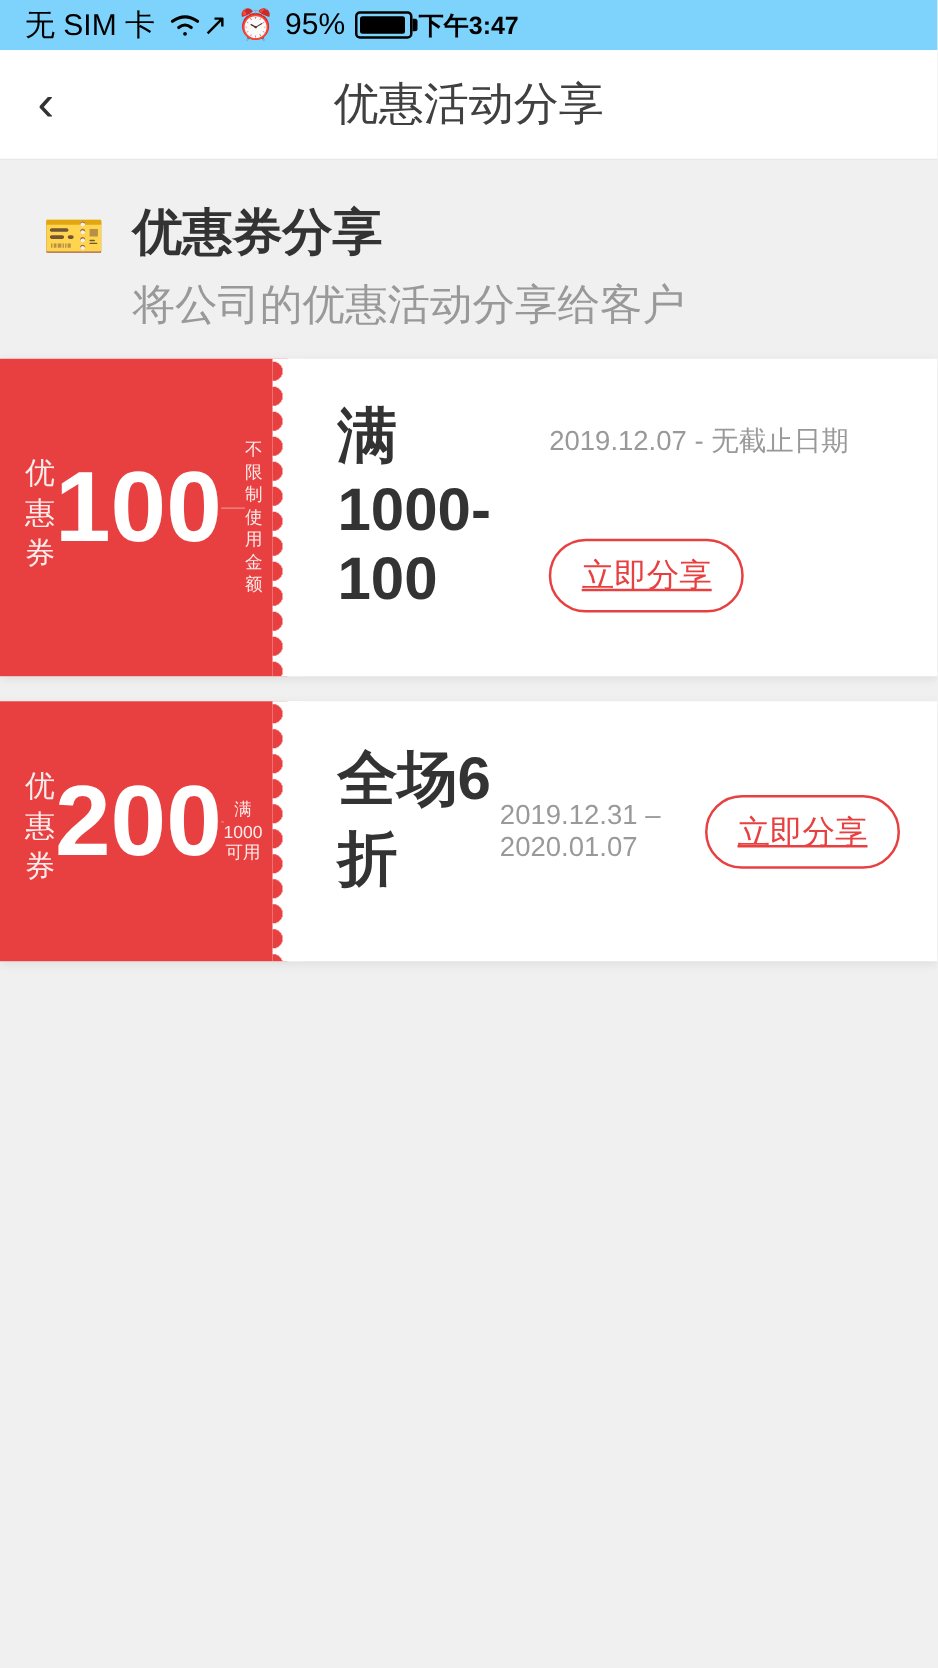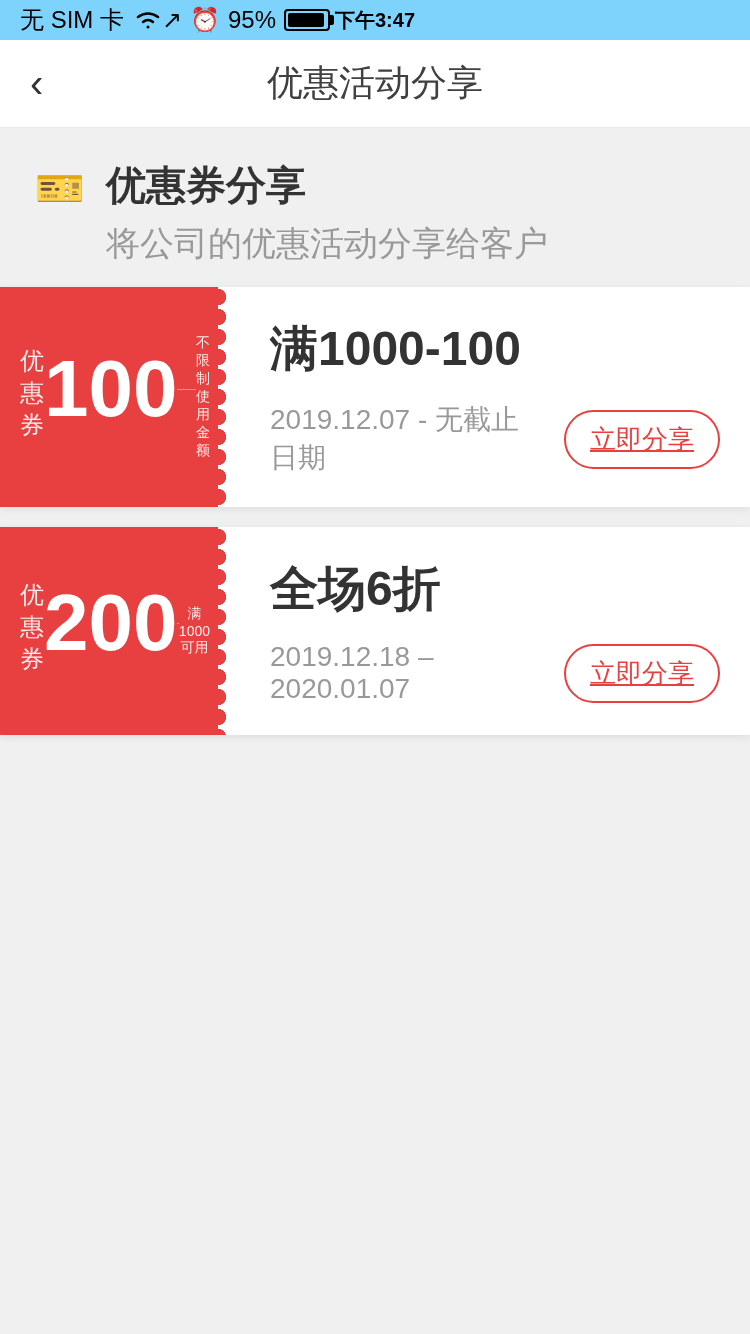--- a/index.html
+++ b/index.html
@@ -180,38 +180,37 @@
     .coupon-condition {
       font-size: 14px;
       color: rgba(255,255,255,0.9);
       text-align: center;
     }
 
     
     .coupon-right {
       flex: 1;
       display: flex;
-      flex-direction: column;
       justify-content: flex-start;
       padding: 30px 30px 30px 40px;
     }
     .coupon-name {
       font-size: 48px;
       font-weight: 600;
       color: #333;
       margin-bottom: 20px;
     }
     .coupon-meta {
       display: flex;
       align-items: center;
       gap: 20px;
       flex-wrap: wrap;
     }
     .coupon-date {
-      font-size: 28px;
+      font-size: 22px;
       color: #999;
       flex: 1;
     }
     .share-btn {
       border: 2px solid #e84040;
       border-radius: 30px;
       padding: 10px 24px;
       font-size: 26px;
       color: #e84040;
       background: #fff;
@@ -286,21 +285,21 @@
   <div class="coupon-card">
     <div class="coupon-left">
       <span class="coupon-label">优惠券</span>
       <span class="coupon-value">200</span>
       <div class="coupon-divider"></div>
       <span class="coupon-condition">满1000可用</span>
     </div>
     <div class="coupon-right">
       <span class="coupon-name">全场6折</span>
       <div class="coupon-meta">
-        <span class="coupon-date">2019.12.18 – 2020.01.07</span>
+        <span class="coupon-date">2019.12.31 – 2020.01.07</span>
         <button class="share-btn">立即分享</button>
       </div>
     </div>
   </div>
 
 </div>
 
 <div class="empty-area"></div>
 
 </body></html>

